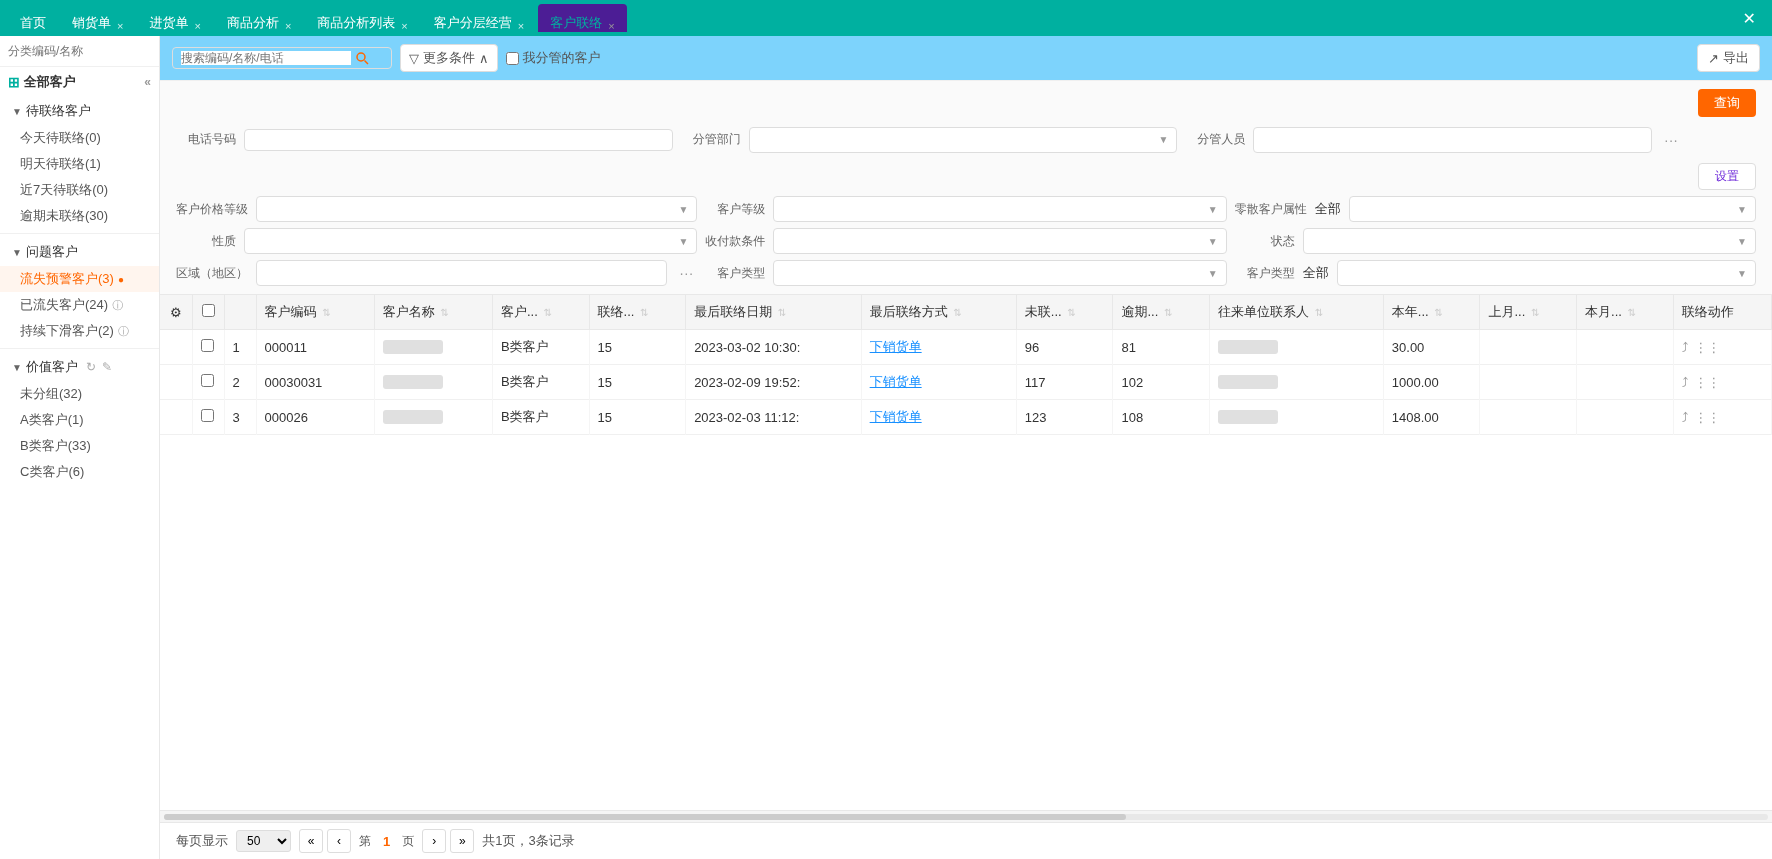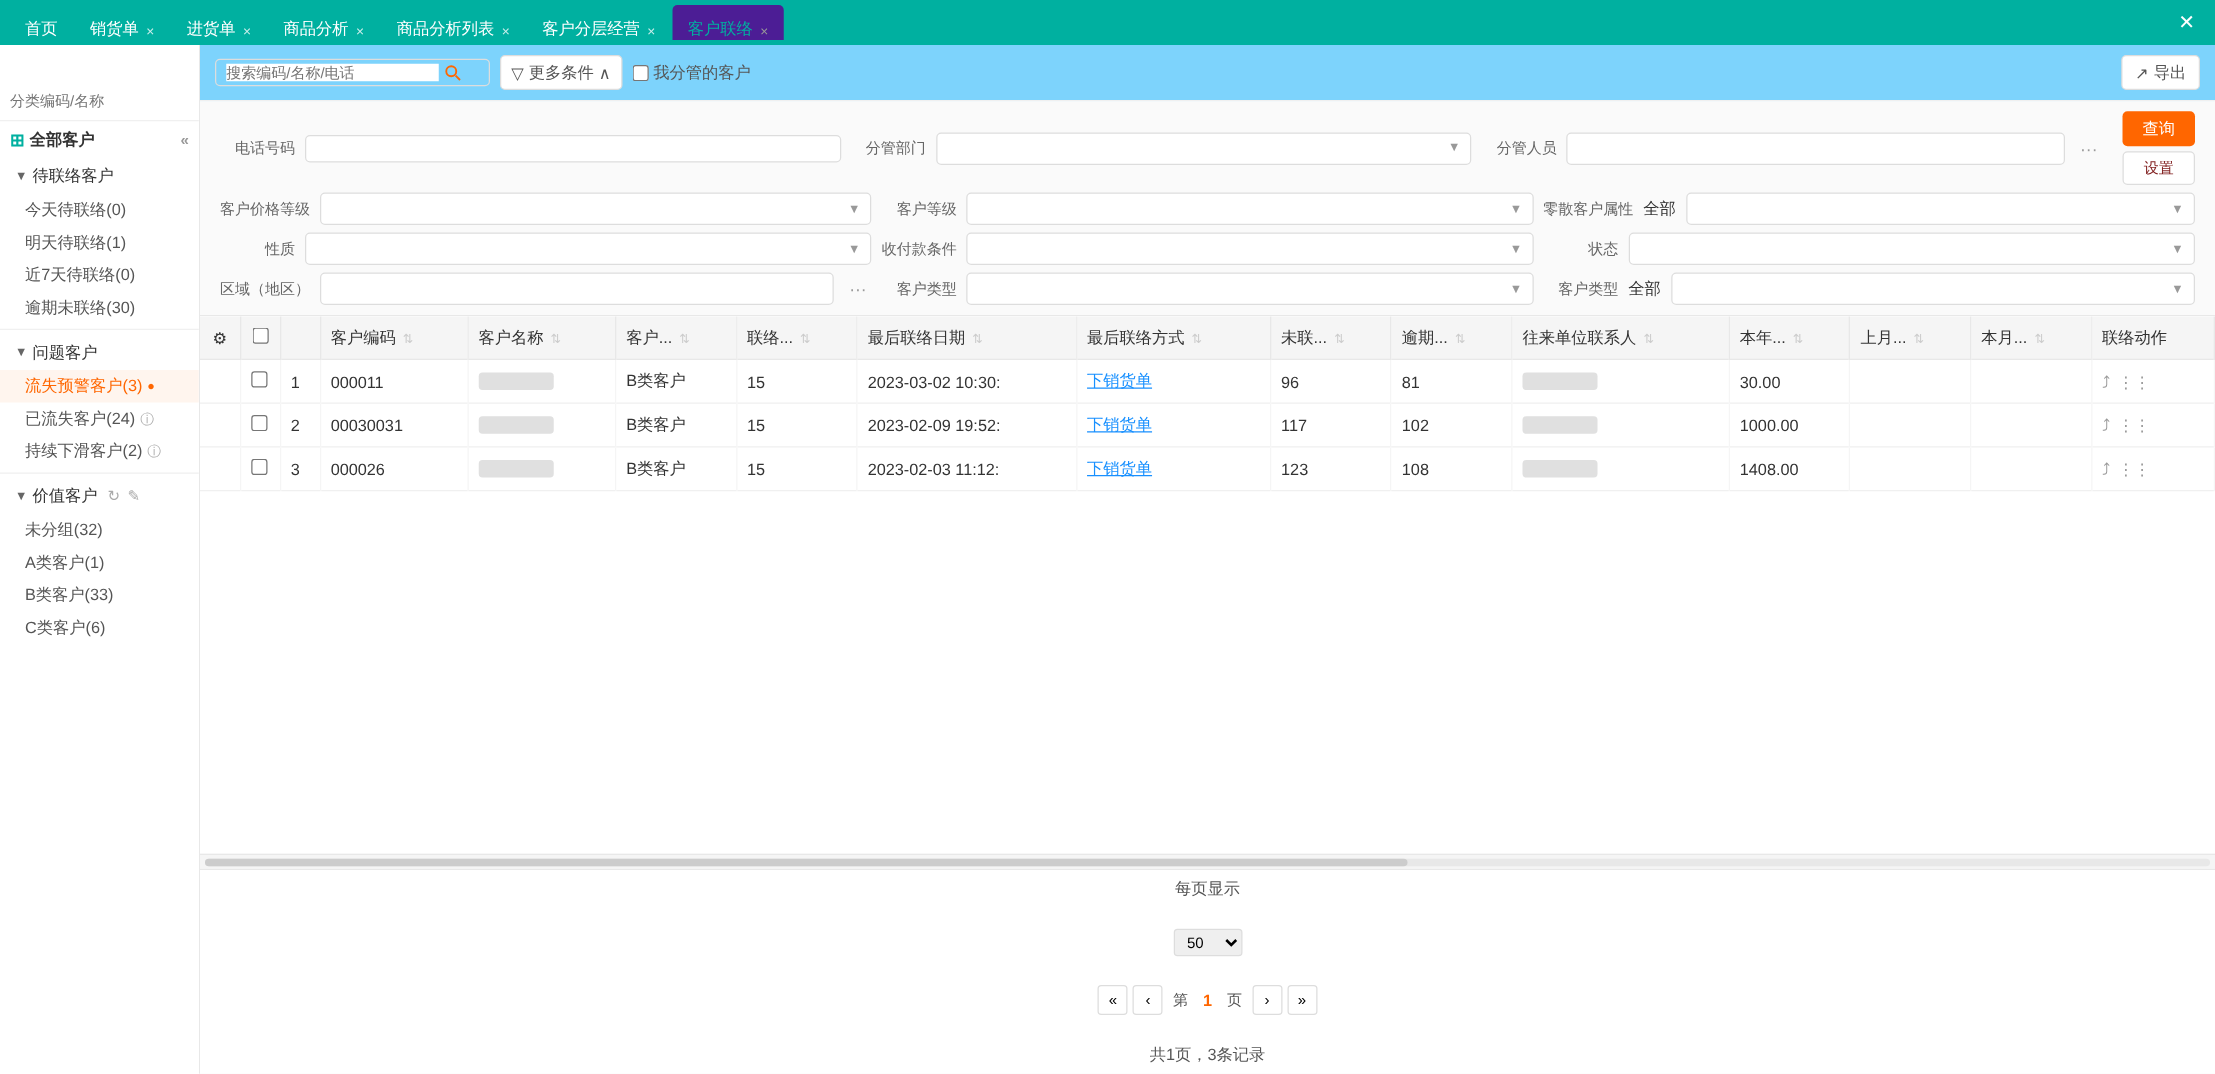--- a/index.html
+++ b/index.html
@@ -54,21 +54,20 @@
       flex-direction: column;
       overflow-y: auto;
       flex-shrink: 0;
     }
     .sidebar-search {
       display: flex;
       align-items: center;
       padding: 8px;
       border-bottom: 1px solid #f0f0f0;
       gap: 4px;
-      margin-top: 30px;
     }
     .sidebar-search input {
       flex: 1;
       border: none;
       outline: none;
       font-size: 12px;
       color: #333;
     }
     .search-icon-svg { color: #ccc; }
     .sidebar-section-header {
@@ -265,27 +264,28 @@
       background: #ff6600;
       color: #fff;
       border: none;
       border-radius: 4px;
       padding: 5px 16px;
       cursor: pointer;
       font-size: 13px;
     }
     .settings-btn {
       background: #fff;
-      color: #7f1d1d;
+      color: #6d28d9;
       border: 1px solid #ddd;
       border-radius: 4px;
       padding: 4px 12px;
       cursor: pointer;
       font-size: 12px;
       text-align: center;
+      margin-top: 42px;
     }
 
     
     .table-container {
       flex: 1;
       overflow: auto;
       background: #fff;
     }
     table {
       width: 100%;
@@ -337,24 +337,23 @@
     .th-no { width: 32px; text-align: center; }
 
     
     .pagination-bar {
       display: flex;
       align-items: center;
       justify-content: flex-start;
       padding: 6px 16px;
       border-top: 1px solid #e8e8e8;
       background: #fff;
-      gap: 23px;
+      gap: 8px;
       font-size: 12px;
       color: #555;
-      flex-direction: column;
     }
     .page-size-select {
       border: 1px solid #ddd;
       border-radius: 3px;
       padding: 2px 6px;
       font-size: 12px;
       outline: none;
       cursor: pointer;
     }
     .page-nav {

